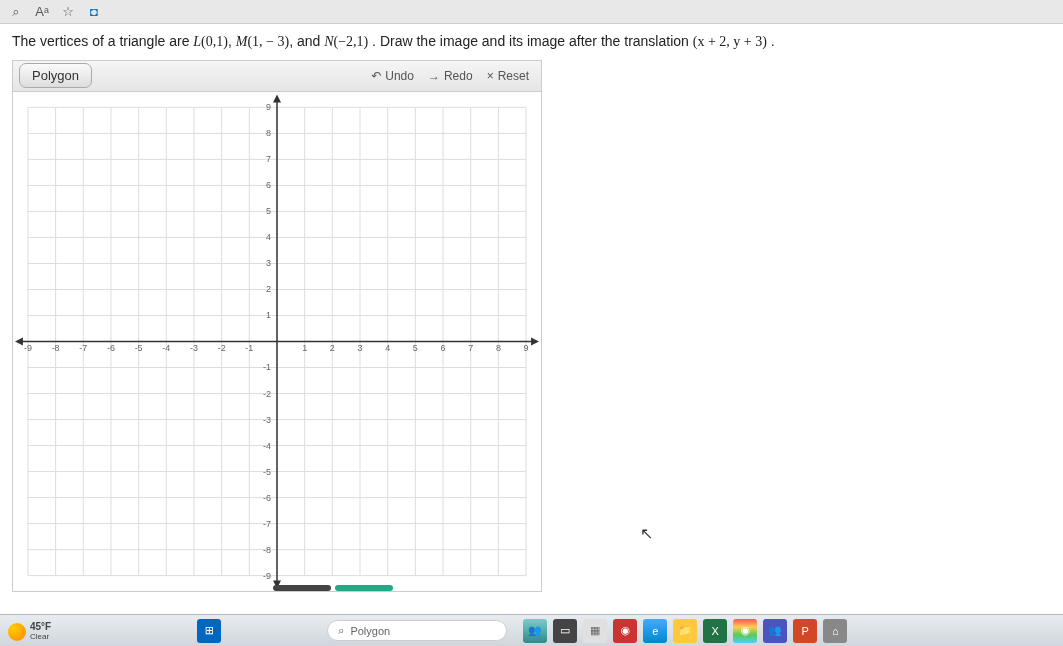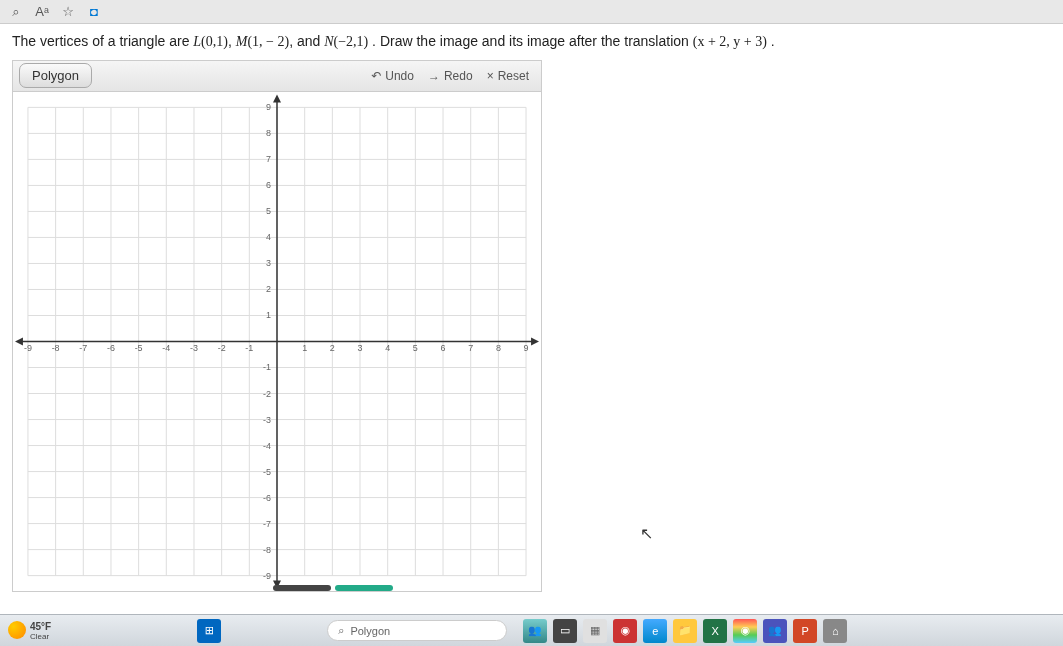--- a/index.html
+++ b/index.html
@@ -134,21 +134,21 @@
       height: 32px;
       background: linear-gradient(#e8ecf0, #d0d6dc);
       border-top: 1px solid #b0b6bc;
       display: flex;
       align-items: center;
       padding: 0 8px;
       gap: 6px;
     }
     .weather {
       display: flex;
-      align-items: flex-start;
+      align-items: flex-end;
       gap: 4px;
       font-size: 10px;
       color: #444;
       margin-right: 20px;
     }
     .weather-icon {
       width: 18px;
       height: 18px;
       background: radial-gradient(circle at 30% 30%, #ffcc00, #ff8800);
       border-radius: 50%;
@@ -213,21 +213,21 @@
     <span class="browser-icon">☆</span>
     <span class="browser-icon" style="color:#0078d4;">◘</span>
   </div>
 </div>
 
 <div class="content-area">
 
   <div class="question-text">
     <span>The vertices of a triangle are </span>
     <span class="math-expr"><span class="math-var">L</span><span>(0,1)</span></span><span>, </span>
-    <span class="math-expr"><span class="math-var">M</span><span>(1, − 2)</span></span><span>,  </span>
+    <span class="math-expr"><span class="math-var">M</span><span>(1, − 3)</span></span><span>,  </span>
     <span>and </span>
     <span class="math-expr"><span class="math-var">N</span><span>(−2,1)</span></span><span> . </span>
     <span>Draw the image and its image after the translation  </span>
     <span class="math-expr">(x + 2, y + 3)</span><span> .</span>
   </div>
 
   <div class="tool-panel">
     <button class="polygon-btn">Polygon</button>
     <div class="tool-actions">
       <span class="tool-action">

